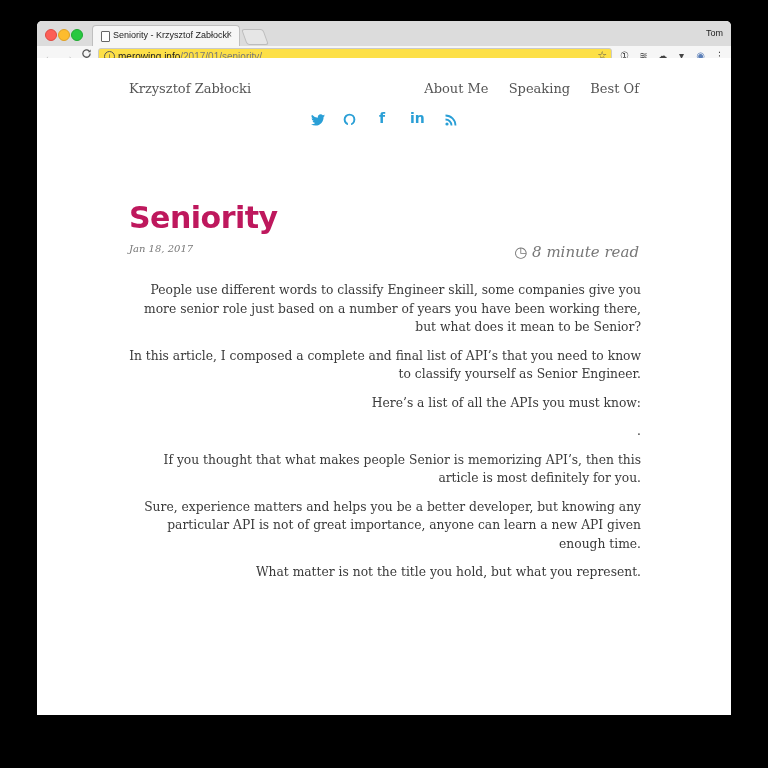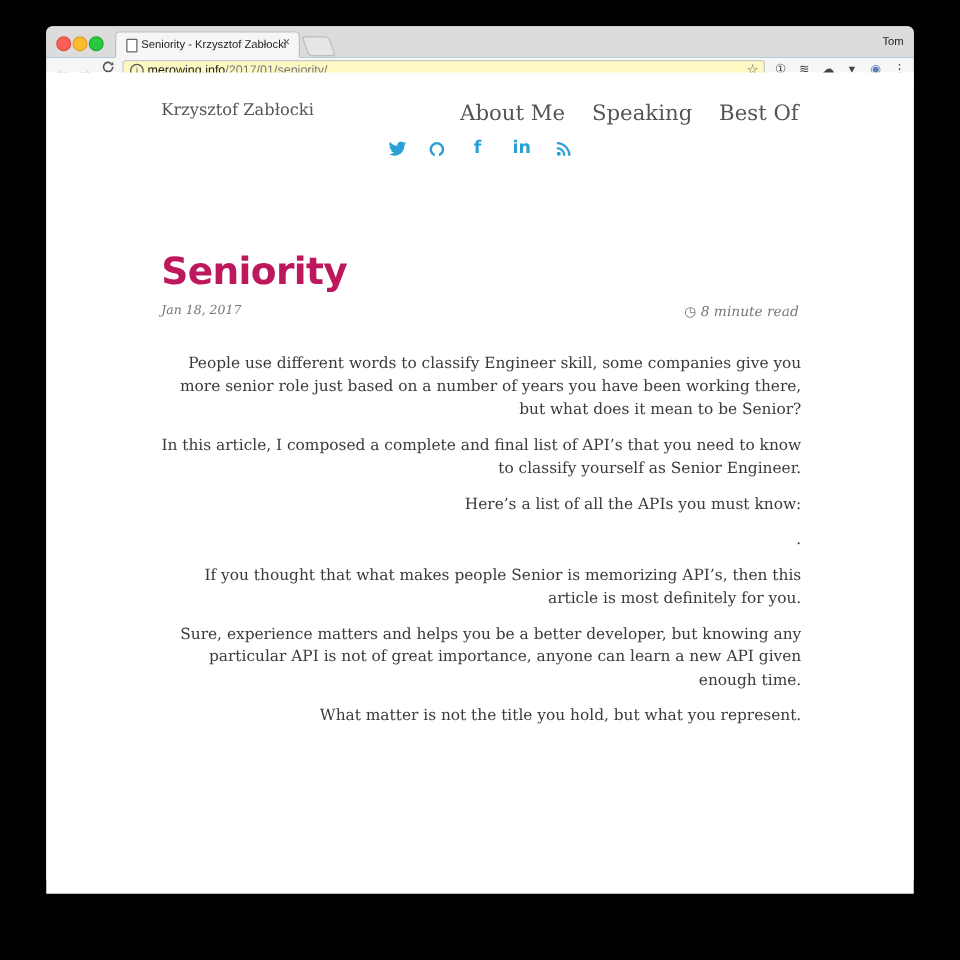--- a/index.html
+++ b/index.html
@@ -12,35 +12,35 @@
   .t-green { left:34px; background:#28c840; border:0.5px solid #1fa931; }
   .tab { position:absolute; left:55px; top:4px; width:148px; height:22px; background:#f6f6f6; border:1px solid #bfbfbf; border-bottom:none; border-radius:4px 4px 0 0; box-sizing:border-box; }
   .tab .doc-icon { position:absolute; left:8px; top:5px; width:7px; height:9px; border:1px solid #666; border-radius:1px; background:#fff; }
   .tab .title { position:absolute; left:20px; top:4px; font-size:9px; color:#222; white-space:nowrap; }
   .tab .close { position:absolute; right:7px; top:3px; font-size:10px; color:#555; }
   .newtab { position:absolute; left:207px; top:8px; width:20px; height:14px; background:#e6e6e6; border:1px solid #bdbdbd; border-radius:3px; transform:skewX(20deg); }
   .profile { position:absolute; right:8px; top:7px; font-size:9px; color:#222; }
   .toolbar { position:absolute; left:0; top:25px; width:694px; height:22px; background:#f6f6f6; border-bottom:1px solid #cfcfcf; }
   .nav-btn { position:absolute; top:3px; font-size:12px; color:#bbb; }
   .nav-back { left:7px; } .nav-fwd { left:25px; } .nav-reload { left:44px; color:#555; font-size:12px; top:2px; }
-  .omnibox { position:absolute; left:61px; top:2px; width:514px; height:17px; background:#fef9c3; border:1px solid #c9c9c9; border-radius:3px; box-sizing:border-box; }
+  .omnibox { position:absolute; left:61px; top:2px; width:514px; height:17px; background:#fde047; border:1px solid #c9c9c9; border-radius:3px; box-sizing:border-box; }
   .omnibox .info { position:absolute; left:5px; top:2px; width:9px; height:9px; border:1px solid #555; border-radius:50%; font-size:7px; line-height:9px; text-align:center; color:#555; }
   .omnibox .url { position:absolute; left:19px; top:2px; font-size:10px; color:#222; white-space:nowrap; }
   .omnibox .url .path { color:#777; }
   .omnibox .star { position:absolute; right:4px; top:0px; font-size:11px; color:#555; }
   .ext { position:absolute; top:4px; width:11px; height:11px; font-size:10px; line-height:11px; text-align:center; color:#444; }
   .content { position:absolute; left:0; top:37px; width:694px; height:646px; background:#fff; font-family:"DejaVu Serif", serif; color:#3a3a3a; }
   .site-name { position:absolute; left:92px; top:23px; font-size:13px; color:#555; }
-  .nav-links { position:absolute; right:92px; top:23px; font-size:17px; color:#555; }
+  .nav-links { position:absolute; right:92px; top:23px; font-size:13px; color:#555; }
   .nav-links span { margin-left:16px; }
   .social { position:absolute; left:274px; top:55px; width:150px; height:20px; }
   .social span { position:absolute; color:#2a9fd6; font-family:"DejaVu Sans", sans-serif; font-weight:bold; font-size:14px; }
   .post-title { position:absolute; left:92px; top:142px; font-family:"DejaVu Sans", sans-serif; font-weight:bold; font-size:30px; color:#be185d; letter-spacing:-0.5px; }
   .post-date { position:absolute; left:92px; top:185px; font-size:10px; color:#777; font-style:italic; }
-  .read-time { position:absolute; right:92px; top:185px; font-size:11px; color:#777; font-style:italic; }
+  .read-time { position:absolute; right:92px; top:185px; font-size:15px; color:#777; font-style:italic; }
   .body { position:absolute; left:92px; top:223px; width:512px; font-size:12.3px; line-height:18.5px; color:#3a3a3a;text-align:right; }
   .body p { margin:0 0 10px 0; }
   .body h2 { font-family:"DejaVu Sans", sans-serif; font-weight:bold; font-size:15px; margin:30px 0 18px 0; color:#2f2f2f; }
 </style>
 </head>
 <body>
 
 <div class="window">
   <div class="tabbar">
     <div class="traffic t-red"></div>

